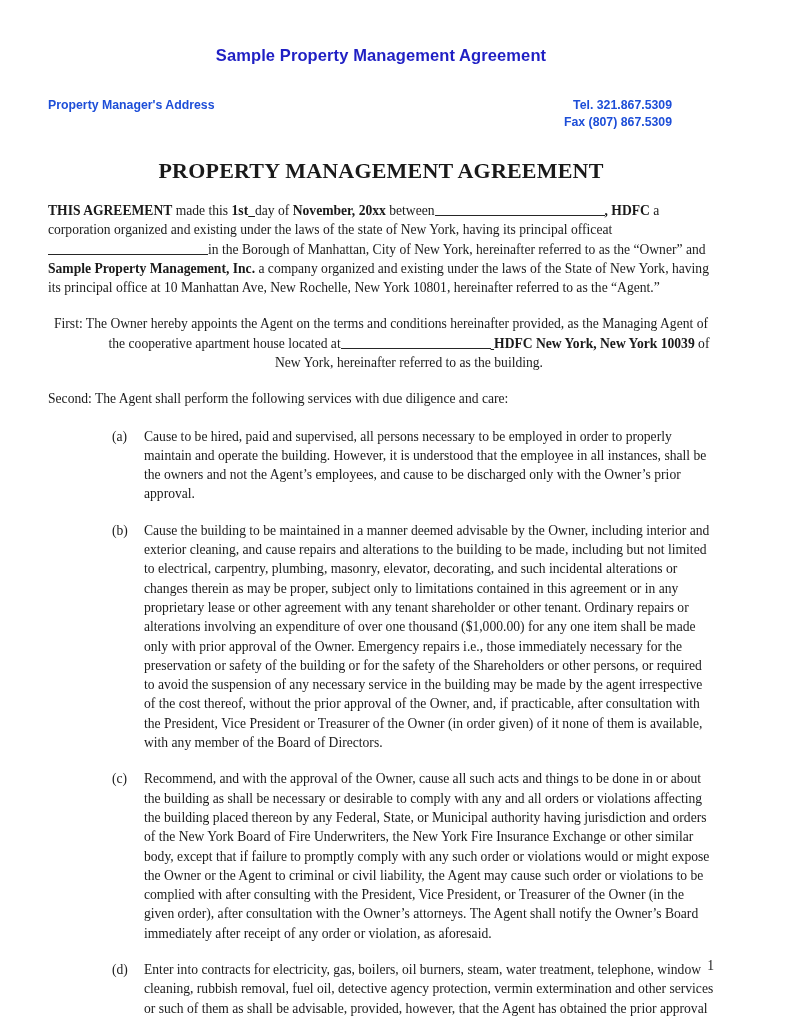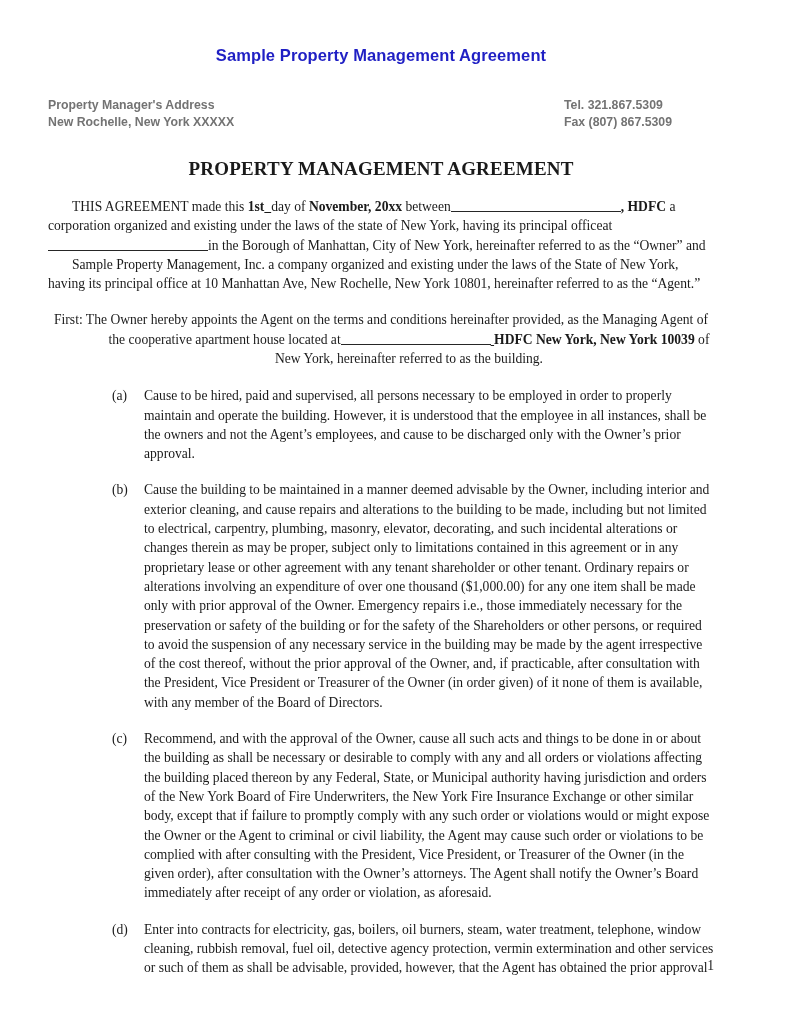--- a/index.html
+++ b/index.html
@@ -39,48 +39,48 @@
   
   .letterhead {
     margin-top: 32px;
     display: flex;
     justify-content: space-between;
     align-items: flex-start;
     font-family: "Liberation Sans", sans-serif;
     font-weight: bold;
     font-size: 12.3px;
     line-height: 1.42;
-    color: #737373;
+    color: #1d4ed8;
   }
   .letterhead .left { text-align: left; }
-  .letterhead .right { text-align: left; padding-right: 42px; }
+  .letterhead .right { text-align: right; padding-right: 42px; }
   .letterhead div.line { white-space: nowrap; }
 
   
   .main-heading {
     margin: 0;
     padding-top: 26px;
     text-align: center;
     font-family: "Liberation Serif", serif;
     font-weight: bold;
-    font-size: 19px;
+    font-size: 22px;
     letter-spacing: 0.2px;
   }
 
   
   .body-text {
     font-size: 13.6px;
     line-height: 1.42;
     text-align: left;
   }
   p.para {
     margin: 0;
     padding-top: 17px;
   }
-  .strong { font-weight: normal; margin-left: 24px; }
+  .strong { font-weight: bold; }
   .u { text-decoration: underline; }
   .ub { font-weight: bold; }
 
   
   .blank {
     display: inline-block;
     border-bottom: 1.2px solid #262626;
     vertical-align: baseline;
     height: 0.95em;
     margin-bottom: -1px;
@@ -129,38 +129,38 @@
 </head>
 <body>
 
 <div class="page">
 
   <h1 class="doc-title">Sample Property Management Agreement</h1>
 
   <div class="letterhead">
     <div class="left">
       <div class="line">Property Manager's Address</div>
-      <div class="line">New Rochelle, New York XXXXX</div>
     </div>
     <div class="right">
       <div class="line">Tel. 321.867.5309</div>
       <div class="line">Fax (807) 867.5309</div>
     </div>
   </div>
 
   <h2 class="main-heading">PROPERTY MANAGEMENT AGREEMENT</h2>
 
   <div class="body-text">
 
     <p class="para"><span class="strong">THIS AGREEMENT</span><span> made this </span><span class="ub">1st</span><span class="u">&nbsp;&nbsp;</span><span>day of </span><span class="ub">November, 20xx</span><span> between</span><span class="blank blank-lg"></span><span class="ub">, HDFC</span><span> a corporation organized and existing under the laws of the state of New York, having its principal officeat</span>
       <span class="blank blank-xl"></span><span>in the Borough of Manhattan, City of New York, hereinafter referred to as the “Owner” and </span><span class="strong">Sample Property Management, Inc.</span><span> a company organized and existing under the laws of the State of New York, having its principal office at 10 Manhattan Ave, New Rochelle, New York 10801, hereinafter referred to as the “Agent.”</span></p>
 
     <p class="para hang"><span>First:</span><span> The Owner hereby appoints the Agent on the terms and conditions hereinafter provided, as the Managing Agent of the cooperative apartment house located at</span><span class="blank blank-md"></span><span class="u">&nbsp;</span><span class="ub">HDFC New York, New York</span>
       <span class="ub">10039</span><span> of New York, hereinafter referred to as the building.</span></p>
 
+    <p class="para"><span>Second:</span><span> The Agent shall perform the following services with due diligence and care:</span></p>
 
     <div class="list-wrap">
       <ol class="lettered">
         <li>
           <span class="marker">(a)</span><span>Cause to be hired, paid and supervised, all persons necessary to be employed in order to properly maintain and operate the building. However, it is understood that the employee in all instances, shall be the owners and not the Agent’s employees, and cause to be discharged only with the Owner’s prior approval.</span>
         </li>
         <li>
           <span class="marker">(b)</span><span>Cause the building to be maintained in a manner deemed advisable by the Owner, including interior and exterior cleaning, and cause repairs and alterations to the building to be made, including but not limited to electrical, carpentry, plumbing, masonry, elevator, decorating, and such incidental alterations or changes therein as may be proper, subject only to limitations contained in this agreement or in any proprietary lease or other agreement with any tenant shareholder or other tenant. Ordinary repairs or alterations involving an expenditure of over one thousand ($1,000.00) for any one item shall be made only with prior approval of the Owner. Emergency repairs i.e., those immediately necessary for the preservation or safety of the building or for the safety of the Shareholders or other persons, or required to avoid the suspension of any necessary service in the building may be made by the agent irrespective of the cost thereof, without the prior approval of the Owner, and, if practicable, after consultation with the President, Vice President or Treasurer of the Owner (in order given) of it none of them is available, with any member of the Board of Directors.</span>
         </li>
         <li>

